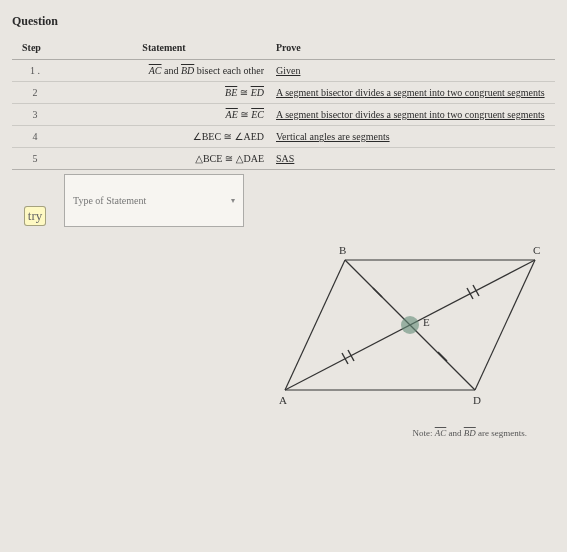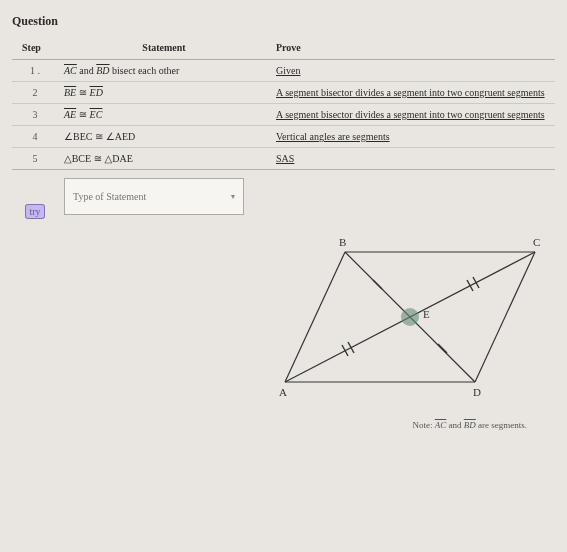--- a/index.html
+++ b/index.html
@@ -40,40 +40,40 @@
     border-bottom: 1px solid rgba(0,0,0,0.25);
     font-size:10px;
   }
   .tbl th.step-h { padding-left:10px; }
   .tbl td {
     padding: 5px 6px;
     border-bottom: 1px solid rgba(0,0,0,0.12);
     vertical-align: middle;
   }
   .step-col { width: 34px; text-align: center; color:#555; }
-  .stmt-col { width: 200px; text-align: left; }
+  .stmt-col { width: 200px; text-align: right; }
   .reason-col { text-align: left; text-decoration: underline; }
   .try-row td { border-bottom: none; padding-top:4px; }
   .try-badge {
     display:inline-block;
     border:1px solid rgba(0,0,0,0.35);
     border-radius:3px;
-    font-size:10px;
+    font-size:13px;
     padding:1px 3px;
     color:#666;
-    background:#c4b5fd;
+    background:#fef9c3;
     margin-top:30px;
   }
   .type-select {
     display:flex;
     align-items:center;
     justify-content:space-between;
     border:1px solid rgba(0,0,0,0.3);
     background:#f7f5f1;
-    padding:12px 8px;
+    padding:20px 8px;
     font-size:10px;
     color:#777;
     width: 180px;
     box-sizing:border-box;
     cursor:pointer;
   }
   .caret {
     font-size:8px; color:#888;
   }
   .figure-area {

